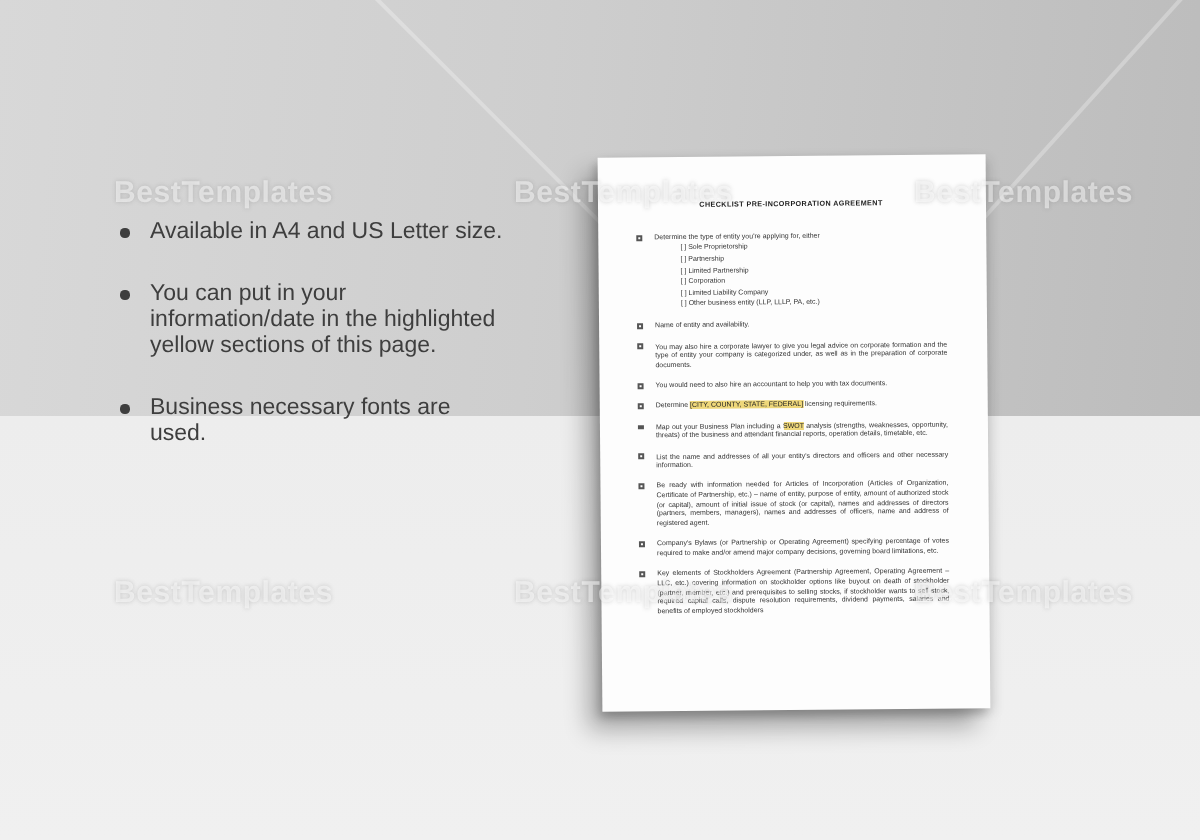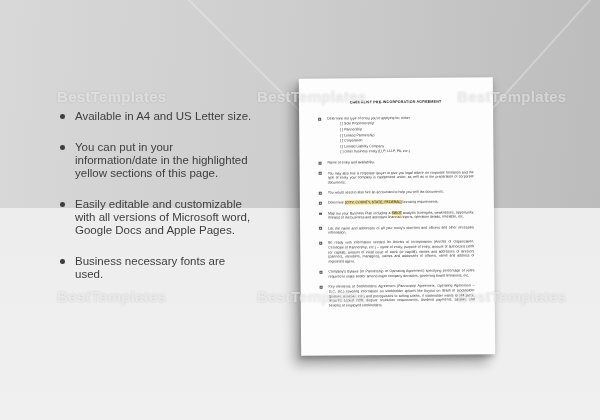--- a/index.html
+++ b/index.html
@@ -93,21 +93,20 @@
 <div class="watermark w1">BestTemplates</div>
 <div class="watermark w2">BestTemplates</div>
 <div class="watermark w3">BestTemplates</div>
 <div class="watermark w4">BestTemplates</div>
 <div class="watermark w5">BestTemplates</div>
 <div class="watermark w6">BestTemplates</div>
 
 <ul class="feature-list">
     <li class="feature">Available in A4 and US Letter size.</li>
     <li class="feature">You can put in your information/date in the highlighted yellow sections of this page.</li>
-    <li class="feature">Easily editable and customizable with all versions of Microsoft word, Google Docs and Apple Pages.</li>
     <li class="feature">Business necessary fonts are used.</li>
   </ul>
 
 <div class="doc">
   <div class="doc-inner">
     <div class="doc-title">CHECKLIST PRE-INCORPORATION AGREEMENT</div>
     <div id="checklist">
         <div class="check-item"><span class="checkbox"></span><span class="check-text"><span>Determine the type of entity you're applying for, either</span></span><div class="options">
             <div class="option">[ ] Sole Proprietorship</div>
             <div class="option">[ ] Partnership</div>

